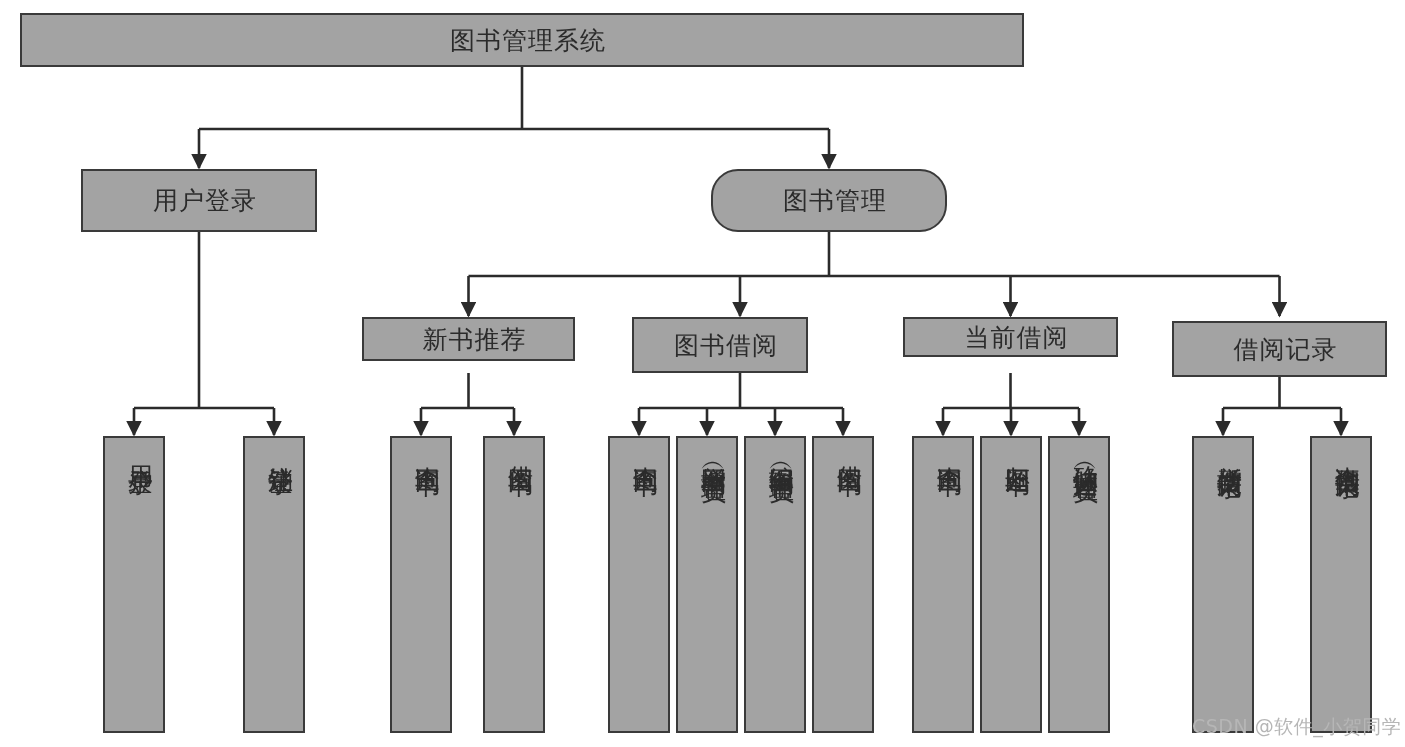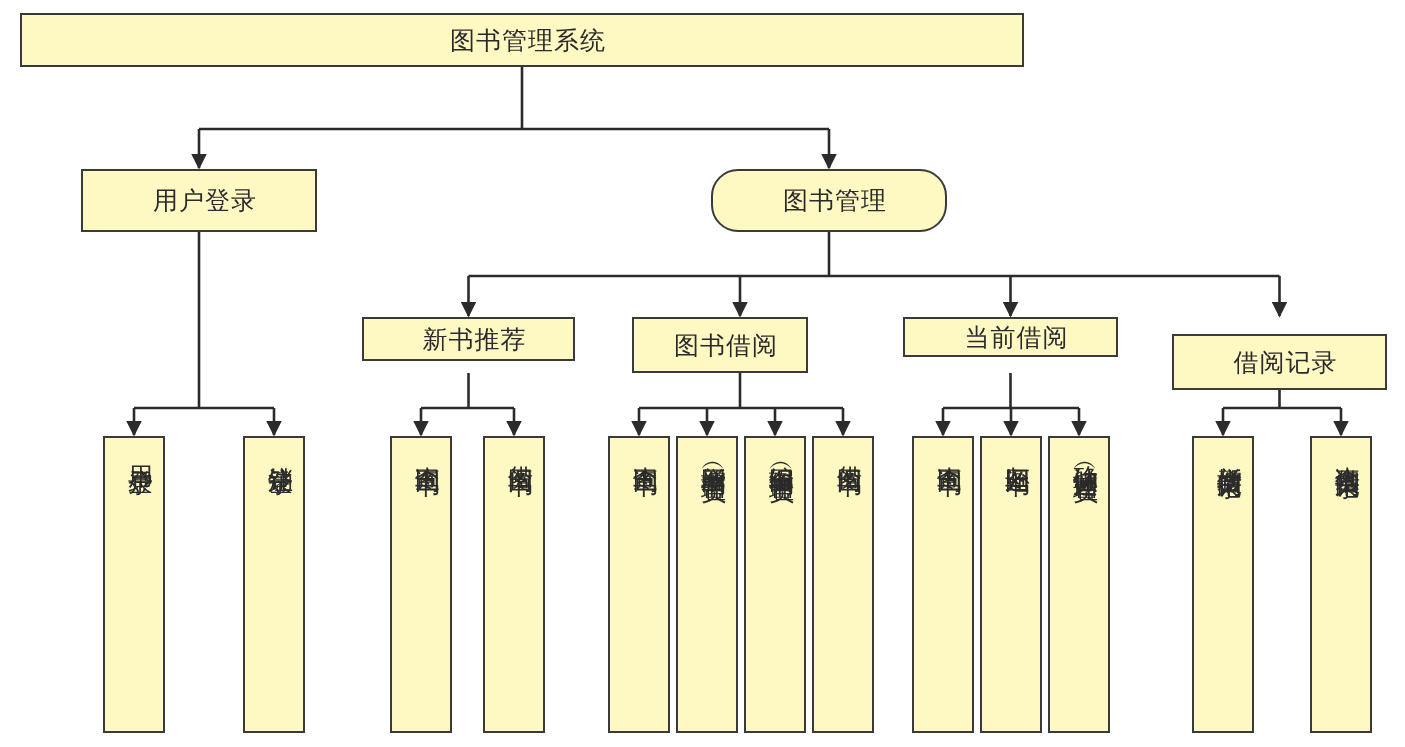--- a/index.html
+++ b/index.html
@@ -22,21 +22,21 @@
     position: absolute;
     left: 0;
     top: 0;
     width: 1405px;
     height: 747px;
     pointer-events: none;
   }
   .node {
     position: absolute;
     box-sizing: border-box;
-    background: #fef9c3;
+    background: #a3a3a3;
     border: 2px solid #3a3a3a;
     display: flex;
     align-items: center;
     justify-content: center;
     color: #2b2b2b;
     padding-left: 12px;
   }
   .node .label {
     display: block;
     text-align: center;
@@ -128,21 +128,21 @@
       </div>
       <div class="node node-l3" id="node-l3-new-book" style="left: 362px; top: 317px; width: 213px; height: 44px;">
         <span class="label">新书推荐</span>
       </div>
       <div class="node node-l3" id="node-l3-book-borrow" style="left: 632px; top: 317px; width: 176px; height: 56px;">
         <span class="label">图书借阅</span>
       </div>
       <div class="node node-l3" id="node-l3-current-borrow" style="left: 903px; top: 317px; width: 215px; height: 40px;">
         <span class="label">当前借阅</span>
       </div>
-      <div class="node node-l3" id="node-l3-borrow-record" style="left: 1172px; top: 334px; width: 215px; height: 56px;">
+      <div class="node node-l3" id="node-l3-borrow-record" style="left: 1172px; top: 321px; width: 215px; height: 56px;">
         <span class="label">借阅记录</span>
       </div>
       <div class="node node-leaf" id="node-leaf-user-login" style="left: 103px; top: 436px; width: 62px; height: 297px;">
         <span class="label">用户登录</span>
       </div>
       <div class="node node-leaf" id="node-leaf-user-logout" style="left: 243px; top: 436px; width: 62px; height: 297px;">
         <span class="label">注销登录</span>
       </div>
       <div class="node node-leaf" id="node-leaf-query-book-new" style="left: 390px; top: 436px; width: 62px; height: 297px;">
         <span class="label">查询图书</span>
@@ -172,14 +172,15 @@
         <span class="label">确认归还（管理员）</span>
       </div>
       <div class="node node-leaf" id="node-leaf-add-record" style="left: 1192px; top: 436px; width: 62px; height: 297px;">
         <span class="label">新增借阅记录</span>
       </div>
       <div class="node node-leaf" id="node-leaf-query-record" style="left: 1310px; top: 436px; width: 62px; height: 297px;">
         <span class="label">查询借阅记录</span>
       </div>
     </div>
 
+  <div class="watermark" style="left: 1192px; top: 714px;">CSDN @软件_小贺同学</div>
 
 </div>
 
 </body></html>

